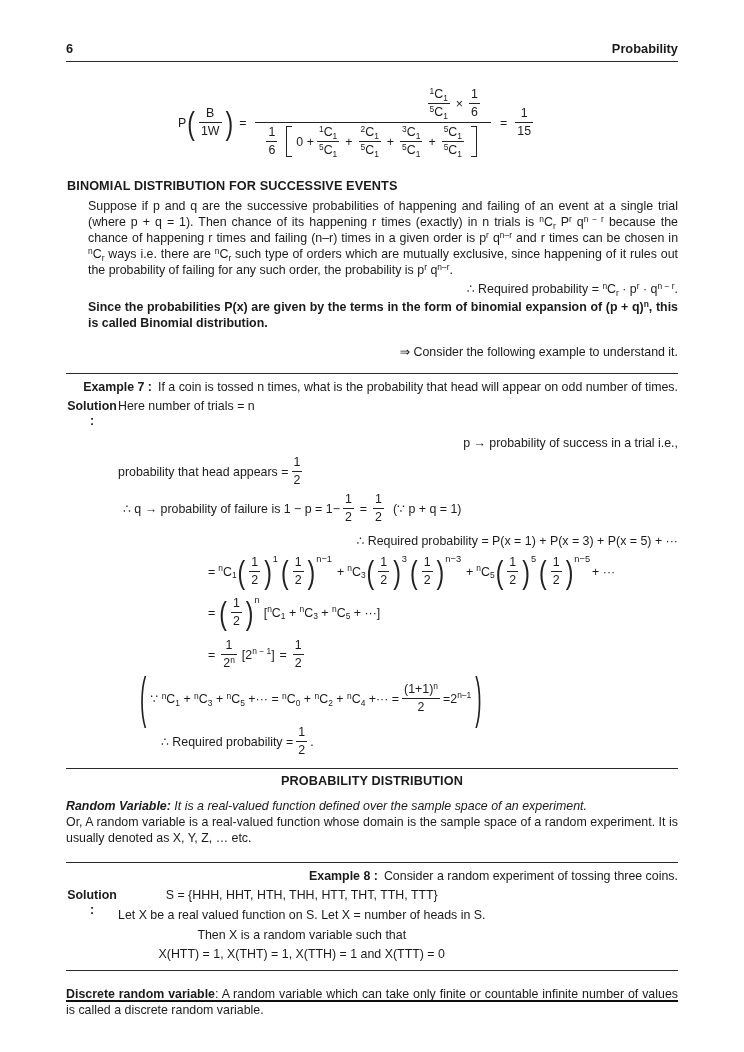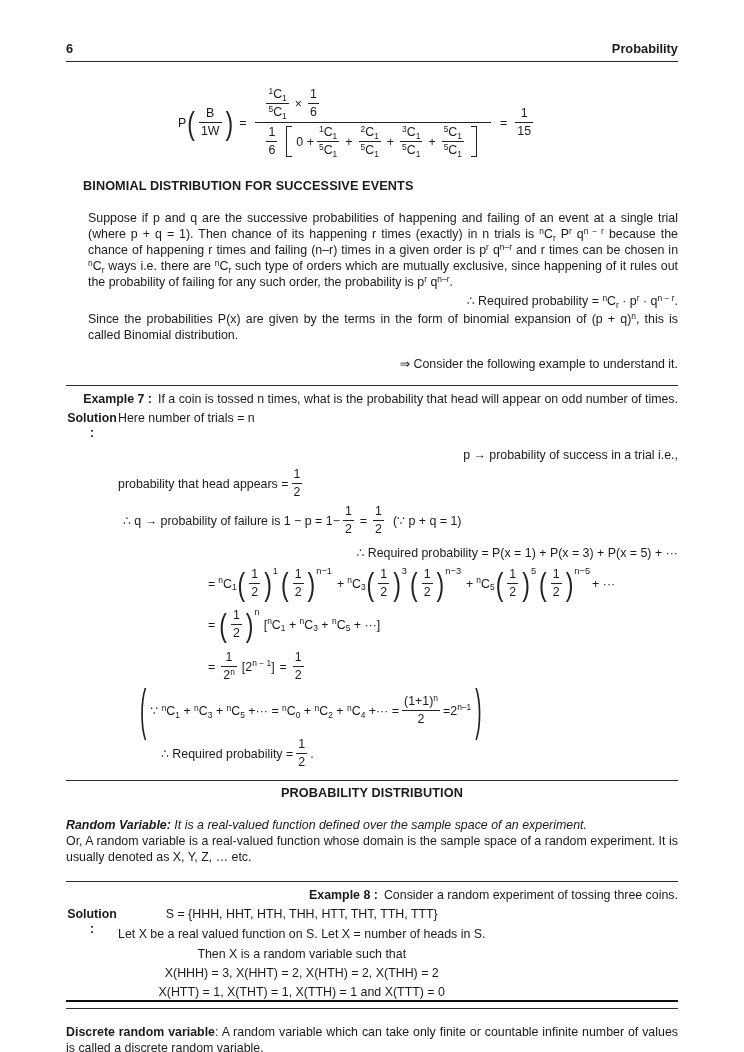--- a/index.html
+++ b/index.html
@@ -11,38 +11,38 @@
   }
   
   .pagehead{display:flex;justify-content:space-between;align-items:baseline;
     font-weight:bold;font-size:12.8px;line-height:14px;}
   .rule{height:0;border:none;border-top:1.2px solid #2a2a2a;margin:0;}
   .rule.head{margin-top:5px;border-top-width:1.8px;}
   .footer-rule{position:absolute;left:66px;right:66px;bottom:44px;
     border:none;border-top:2.6px solid #0f0f0f;height:0;}
 
   
-  h2.sec{font-size:12.7px;margin:17px;font-weight:bold;letter-spacing:0.1px;}
+  h2.sec{font-size:12.7px;margin:1px;font-weight:bold;letter-spacing:0.1px;}
   p{margin:0;text-align:right;}
   .just{text-align:justify;line-height:16px;}
   sup,sub{font-size:0.68em;line-height:0;position:relative;vertical-align:baseline;}
   sup{top:-0.5em;} sub{top:0.32em;}
 
   
   .frac{display:inline-flex;flex-direction:column;align-items:center;
     vertical-align:middle;line-height:13px;margin:0 3px;}
   .fn{padding:0 2px 0;} .fd{padding:0 2px;}
   .bar{align-self:stretch;height:0;border-top:1.1px solid #222;margin:2px 0;}
 
   .eqrow{display:flex;align-items:center;}
   .sp{margin:0 5px;}
   .spl{margin:0 3px;}
 
   
-  .bigfrac{display:inline-flex;flex-direction:column;align-items:flex-start;margin:0 4px;}
+  .bigfrac{display:inline-flex;flex-direction:column;align-items:flex-end;margin:0 4px;}
   .bfn,.bfd{display:flex;align-items:center;padding:2px 8px;}
   .bigfrac>.bar{border-top-width:1.3px;margin:1px 0;}
 
   
   .bp{display:inline-block;font-size:23px;font-weight:300;line-height:0;
     transform:scaleY(1.35);margin:0 1px;color:#222;}
   .tp{display:inline-block;font-size:19px;font-weight:300;line-height:0;
     transform:scaleY(2.9);margin:0 4px;color:#222;}
   .ex{font-size:9.3px;position:relative;top:-13px;margin:0 2px 0 0;}
   .exn{font-size:9.3px;position:relative;top:-13px;margin:0 2px 0 0;}
@@ -132,21 +132,21 @@
     <span class="frac">
       <span class="fn">1</span>
       <span class="bar"></span>
       <span class="fd">15</span>
     </span>
   </div>
 
   <h2 class="sec" style="margin-top:20px;">BINOMIAL DISTRIBUTION FOR SUCCESSIVE EVENTS</h2>
   <p class="just" style="margin:5px 0 0 22px;">Suppose if p and q are the successive probabilities of happening and failing of an event at a single trial (where p + q = 1). Then chance of its happening r times (exactly) in n trials is <sup>n</sup>C<sub>r</sub> P<sup>r</sup> q<sup>n − r</sup> because the chance of happening r times and failing (n–r) times in a given order is p<sup>r</sup> q<sup>n–r</sup> and r times can be chosen in <sup>n</sup>C<sub>r</sub> ways i.e. there are <sup>n</sup>C<sub>r</sub> such type of orders which are mutually exclusive, since happening of it rules out the probability of failing for any such order, the probability is p<sup>r</sup> q<sup>n–r</sup>.</p>
   <p style="margin:3px 0 0 34px;line-height:16px;">∴  Required probability = <sup>n</sup>C<sub>r</sub> · p<sup>r</sup> · q<sup>n − r</sup>.</p>
-  <p class="just" style="margin:2px 0 0 22px;">Since the probabilities P(x) are given by the terms in the form of binomial expansion of (p + q)<sup>n</sup>, this is called Binomial distribution.</p>
+  <p class="just" style="margin:2px 0 0 22px;font-weight:bold;">Since the probabilities P(x) are given by the terms in the form of binomial expansion of (p + q)<sup>n</sup>, this is called Binomial distribution.</p>
   <p style="margin:14px 0 0 18px;line-height:15px;">⇒ Consider the following example to understand it.</p>
 
   <hr class="rule" style="margin-top:13px;">
 
   <p class="exhead"><b>Example 7 :</b><span>If a coin is tossed n times, what is the probability that head will appear on odd number of times.</span></p>
   <div class="solrow">
     <b class="sol-label">Solution :</b>
     <span>Here number of trials = n</span>
   </div>
   <p style="margin:7px 0 0 64px;line-height:15px;">p → probability of success in a trial i.e.,</p>
@@ -292,21 +292,20 @@
 
   <hr class="rule" style="margin-top:16px;">
 
   <p class="exhead"><b>Example 8 :</b><span>Consider a random experiment of tossing three coins.</span></p>
   <div class="solrow">
     <b class="sol-label">Solution :</b>
     <div>
       <div style="line-height:14px;">S = {HHH, HHT, HTH, THH, HTT, THT, TTH, TTT}</div>
       <div style="margin-top:6px;line-height:14px;">Let X be a real valued function on S. Let X = number of heads in S.</div>
       <div style="margin-top:6px;line-height:14px;">Then X is a random variable such that</div>
-      <div style="margin-top:5px;line-height:14px;">X(HHH) = 3, X(HHT) = 2, X(HTH) = 2, X(THH) = 2</div>
       <div style="margin-top:5px;line-height:14px;">X(HTT) = 1, X(THT) = 1, X(TTH) = 1 and X(TTT) = 0</div>
     </div>
   </div>
 
   <hr class="rule" style="margin-top:9px;">
 
   <p class="just" style="margin-top:15px;"><b>Discrete random variable</b><span>: A random variable which can take only finite or countable infinite number of values is called a discrete random variable.</span></p>
 
   <hr class="footer-rule">
 </div>

